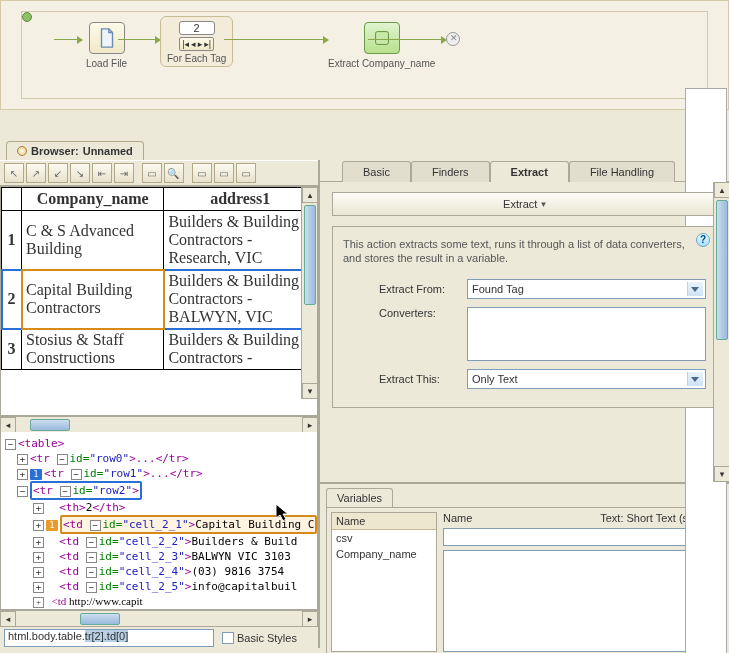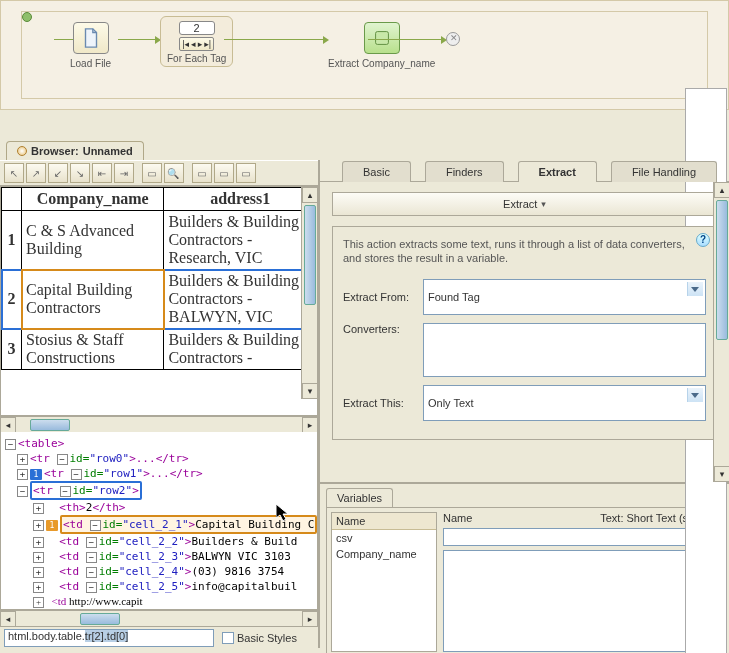--- a/index.html
+++ b/index.html
@@ -65,35 +65,35 @@
 .tiny-badge.blue{background:#2a6fd6;} .tiny-badge.orange{background:#e89a2a;}
 
 
 .path-bar { height:22px; background:#ece9d8; border-top:1px solid #aca899; display:flex; align-items:center; padding:0 4px; gap:8px;}
 .path-input { border:1px solid #7f9db9; background:#fff; height:18px; font-size:11px; padding:0 3px; width:210px;}
 .path-input .hilite { background:#b8cfe5;}
 .checkbox { display:flex; align-items:center; gap:3px; font-size:11px;}
 .checkbox .box { width:12px; height:12px; border:1px solid #7f9db9; background:#fff;}
 
 
-.right-tabbar { height:24px; display:flex; border-bottom:1px solid #aca899; background:#ece9d8; padding-left:22px; gap:14px; align-items:flex-end;}
+.right-tabbar { height:24px; display:flex; border-bottom:1px solid #aca899; background:#ece9d8; padding-left:22px; gap:0; align-items:flex-end;}
 .right-tab { padding:4px 20px; border:1px solid #aca899; border-bottom:none; background:#e2dece; font-size:11px; cursor:pointer; border-radius:3px 3px 0 0; position:relative; bottom:-1px;}
 .right-tab.active { background:#ece9d8; font-weight:bold; z-index:2;}
 
 
 .action-panel { padding:10px 12px 10px 12px; display:flex; flex-direction:column; gap:10px; height:300px;}
 .extract-bar { height:24px; border:1px solid #aca899; background:linear-gradient(#fdfcf6,#eae6d4); display:flex; align-items:center; justify-content:center; font-size:11px; cursor:pointer;}
 .extract-bar::after { content:"▾"; margin-left:4px; font-size:9px; color:#555;}
 .groupbox { border:1px solid #d0c8a8; padding:10px; background:#ece9d8; position:relative;}
 .groupbox.inner { border:1px solid #aca899;}
 .help-icon { position:absolute; right:6px; top:6px; width:14px; height:14px; border-radius:50%; background:linear-gradient(#dff,#adf); border:1px solid #6ac; color:#048; font-size:10px; text-align:center; line-height:12px; font-weight:bold;}
 .desc-text { font-size:11px; color:#555; line-height:14px; padding-right:20px; margin-bottom:14px;}
-.form-row { display:flex; align-items:center; margin-bottom:8px;}
+.form-row { display:flex; align-items:center; gap:8px; margin-bottom:8px;margin-left:36px;}
 .form-row label { width:80px; font-size:11px; text-align:left;}
-.combo { flex:1; height:36px; border:1px solid #7f9db9; background:#fff; display:flex; align-items:center; padding:0 4px; font-size:11px; position:relative; cursor:pointer;}
+.combo { flex:1; height:20px; border:1px solid #7f9db9; background:#fff; display:flex; align-items:center; padding:0 4px; font-size:11px; position:relative; cursor:pointer;}
 .combo::after { content:""; position:absolute; right:2px; top:2px; width:15px; height:14px; background:linear-gradient(#eaf3fb,#cde3f5); border-left:1px solid #b7d3ea;}
 .combo .arrow-down{ position:absolute; right:6px; top:7px; border-left:4px solid transparent; border-right:4px solid transparent; border-top:5px solid #4a6a8a; z-index:2;}
 .converters-box { height:54px; border:1px solid #7f9db9; background:#fff;}
 
 
 .vars-panel { border-top:2px solid #aca899; flex:1; padding:4px 6px 6px 6px;}
 .vars-title-tab { display:inline-block; border:1px solid #aca899; border-bottom:none; padding:3px 10px; background:#ece9d8; font-size:11px; border-radius:3px 3px 0 0;}
 .vars-body { border:1px solid #aca899; background:#ece9d8; padding:4px; display:flex; gap:6px; height:150px;}
 .vars-list { width:106px; border:1px solid #aca899; background:#fff; font-size:11px;}
 .vars-list .hdr { background:#eee7d0; border-bottom:1px solid #c8bc94; padding:2px 4px; font-size:11px;}
@@ -112,21 +112,21 @@
 .cursor-arrow { position:absolute; pointer-events:none; z-index:50;}
 </style>
 </head>
 <body>
 
 <div class="workflow-area">
   <div class="workflow-canvas">
     <div class="wf-start" style="top:22px;"></div>
     <div class="wf-arrow" style="left:32px; top:27px; width:24px;"></div>
 
-    <div class="wf-node wf-step" style="left:48px; top:10px;">
+    <div class="wf-node wf-step" style="left:64px; top:10px;">
       <div class="icon-box">
         <svg class="icon-svg" viewBox="0 0 24 24">
             <polygon points="6,2 14,2 18,6 18,22 6,22" fill="#eef4fb" stroke="#6a8ab0" stroke-width="1.5"></polygon>
             <polyline points="14,2 14,6 18,6" fill="none" stroke="#6a8ab0" stroke-width="1.5"></polyline>
           </svg>
       </div>
       <span class="wf-label">Load File</span>
     </div>
 
     <div class="wf-arrow" style="left:96px; top:27px; width:38px;"></div>

